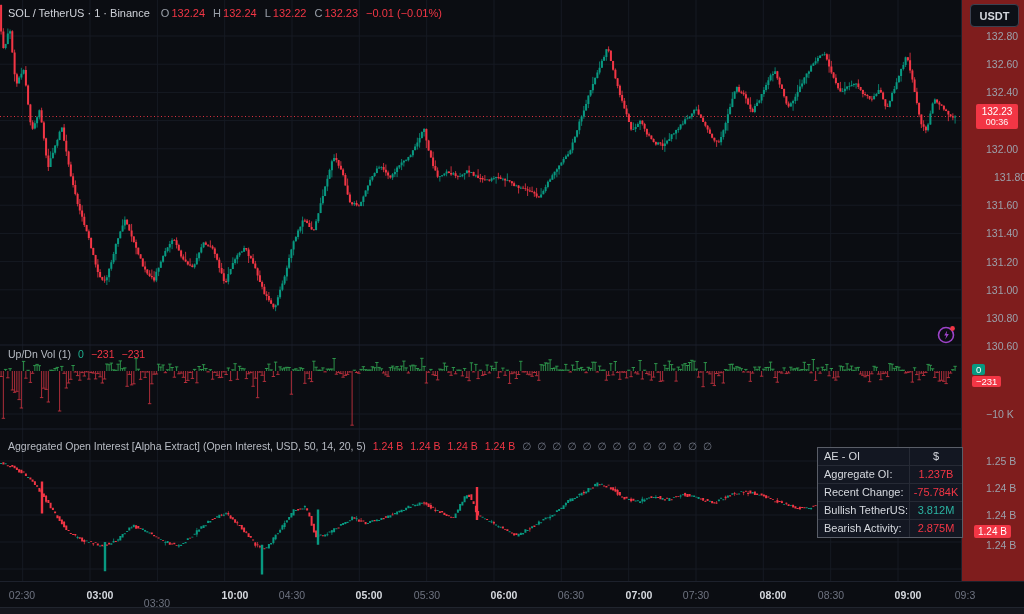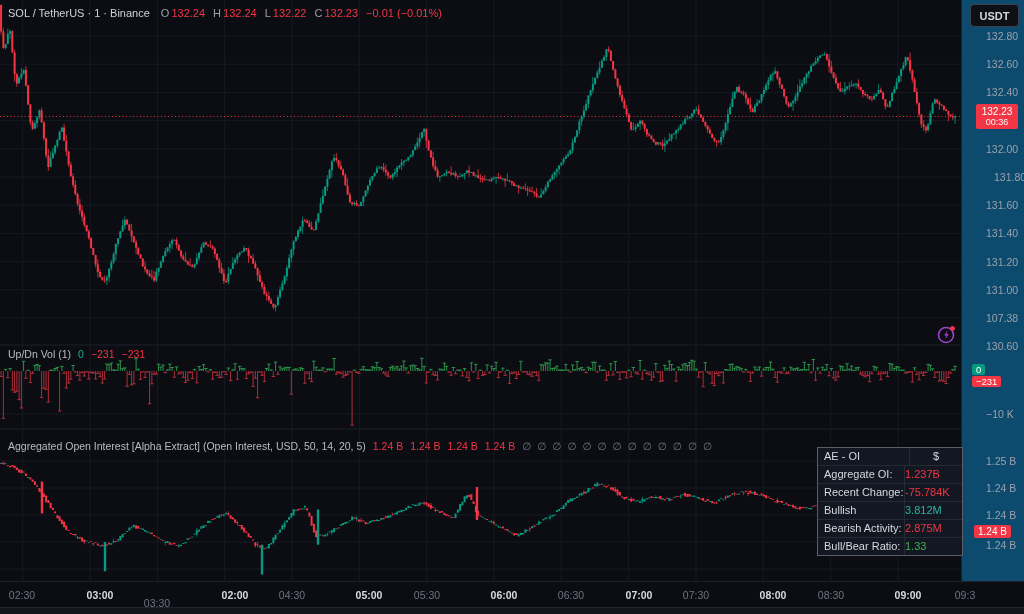--- a/index.html
+++ b/index.html
@@ -12,21 +12,21 @@
   .legend .dim{color:#9aa0a9;}
   .legend .red{color:#f23645;}
   .legend .grn{color:#1fae8e;}
   .legend .empty{color:#6e7380;word-spacing:3px;}
   .legend-main{left:8px;top:7px;}
   .legend-vol{left:8px;top:348px;font-size:10.5px;}
   .legend-oi{left:8px;top:440px;font-size:10.5px;}
   .ohlc{display:flex;gap:8px;margin-left:4px;}
   .pair{display:flex;gap:2px;}
   .price-scale{position:absolute;left:961px;top:0;width:63px;height:581px;z-index:2;
-               border-left:1px solid #1d212c;background:#0c4a6e;}
+               border-left:1px solid #1d212c;background:#7f1d1d;}
   .axis-label{position:absolute;left:24px;font-size:10.5px;color:#9ba1ab;line-height:12px;}
   .usdt-btn{position:absolute;left:8px;top:4px;width:47px;height:21px;border:1px solid #3c4150;
             border-radius:4px;background:#0d1017;font-size:11px;font-weight:700;color:#d3d6dd;
             display:flex;align-items:center;justify-content:center;cursor:pointer;}
   .badge{position:absolute;border-radius:2px;color:#fff;display:flex;align-items:center;
          justify-content:center;z-index:3;}
   .price-badge{left:14px;top:104px;width:42px;height:25px;background:#f23645;
                flex-direction:column;font-size:10px;line-height:11px;}
   .price-badge .countdown{font-size:9px;opacity:.95;}
   .vol-badge-up{left:10px;top:364px;height:11px;padding:0 4px;background:#089981;font-size:9.5px;}
@@ -37,21 +37,21 @@
   .time-label{position:absolute;top:7px;transform:translateX(-50%);font-size:10.5px;color:#6e7380;}
   .time-label.bold{color:#d7dae0;font-weight:700;padding-left:20px;}
   .bottom-strip{position:absolute;left:0;top:607px;width:1024px;height:7px;background:#14161d;
                 border-top:1px solid #21252e;z-index:4;}
   .oi-panel{position:absolute;left:817px;top:447px;width:146px;z-index:5;background:#131722;
             border:1px solid #5a5e68;font-size:11px;box-sizing:border-box;}
   .oi-row{display:flex;height:17px;line-height:17px;border-top:1px solid #262a35;}
   .oi-row:first-child{border-top:none;}
   .oi-row .lbl{flex:1;padding-left:6px;color:#d6d9df;border-right:1px solid #262a35;
                overflow:hidden;}
-  .oi-row .val{width:52px;text-align:left;padding-right:5px;}
+  .oi-row .val{width:52px;text-align:center;}
   .oi-row.hdr .lbl{color:#d6d9df;}
   .oi-row.hdr .val{text-align:center;padding-right:0;color:#d6d9df;}
   .c-red{color:#f23645;} .c-teal{color:#2bb3a2;} .c-green{color:#3fae52;}
   .boost{position:absolute;left:936px;top:323px;width:22px;height:22px;z-index:3;cursor:pointer;}
 </style>
 </head>
 <body>
 
 <div class="root">
 
@@ -132,21 +132,21 @@
     <div class="badge oi-badge">1.24 B</div>
   <div class="axis-label" style="top: 30px;">132.80</div>
       <div class="axis-label" style="top: 58px;">132.60</div>
       <div class="axis-label" style="top: 86px;">132.40</div>
       <div class="axis-label" style="top: 143px;">132.00</div>
       <div class="axis-label" style="top: 171px; margin-left: 8px;">131.80</div>
       <div class="axis-label" style="top: 199px;">131.60</div>
       <div class="axis-label" style="top: 227px;">131.40</div>
       <div class="axis-label" style="top: 256px;">131.20</div>
       <div class="axis-label" style="top: 284px;">131.00</div>
-      <div class="axis-label" style="top: 312px;">107.38</div>
+      <div class="axis-label" style="top: 312px;">130.80</div>
       <div class="axis-label" style="top: 340px;">130.60</div>
       <div class="axis-label" style="top: 408px;">−10 K</div>
       <div class="axis-label" style="top: 455px;">1.25 B</div>
       <div class="axis-label" style="top: 482px;">1.24 B</div>
       <div class="axis-label" style="top: 509px;">1.24 B</div>
       <div class="axis-label" style="top: 539px;">1.24 B</div>
     </div>
 
   <div class="oi-panel">
     <div class="oi-row hdr">
@@ -162,31 +162,27 @@
       <span class="val c-red">-75.784K</span>
     </div>
     <div class="oi-row">
       <span class="lbl">Bullish TetherUS:</span>
       <span class="val c-teal">3.812M</span>
     </div>
     <div class="oi-row">
       <span class="lbl">Bearish Activity:</span>
       <span class="val c-red">2.875M</span>
     </div>
-    <div class="oi-row">
-      <span class="lbl">Bull/Bear Ratio:</span>
-      <span class="val c-green">1.33</span>
-    </div>
   </div>
 
   <div class="time-axis">
       <span class="time-label" style="left: 22px;">02:30</span>
       <span class="time-label bold" style="left: 90px;">03:00</span>
       <span class="time-label" style="left: 157px; margin-top: 8px;">03:30</span>
-      <span class="time-label bold" style="left: 225px;">02:00</span>
+      <span class="time-label bold" style="left: 225px;">10:00</span>
       <span class="time-label" style="left: 292px;">04:30</span>
       <span class="time-label bold" style="left: 359px;">05:00</span>
       <span class="time-label" style="left: 427px;">05:30</span>
       <span class="time-label bold" style="left: 494px;">06:00</span>
       <span class="time-label" style="left: 561px; padding-left: 20px;">06:30</span>
       <span class="time-label bold" style="left: 629px;">07:00</span>
       <span class="time-label" style="left: 696px;">07:30</span>
       <span class="time-label bold" style="left: 763px;">08:00</span>
       <span class="time-label" style="left: 831px;">08:30</span>
       <span class="time-label bold" style="left: 898px;">09:00</span>

